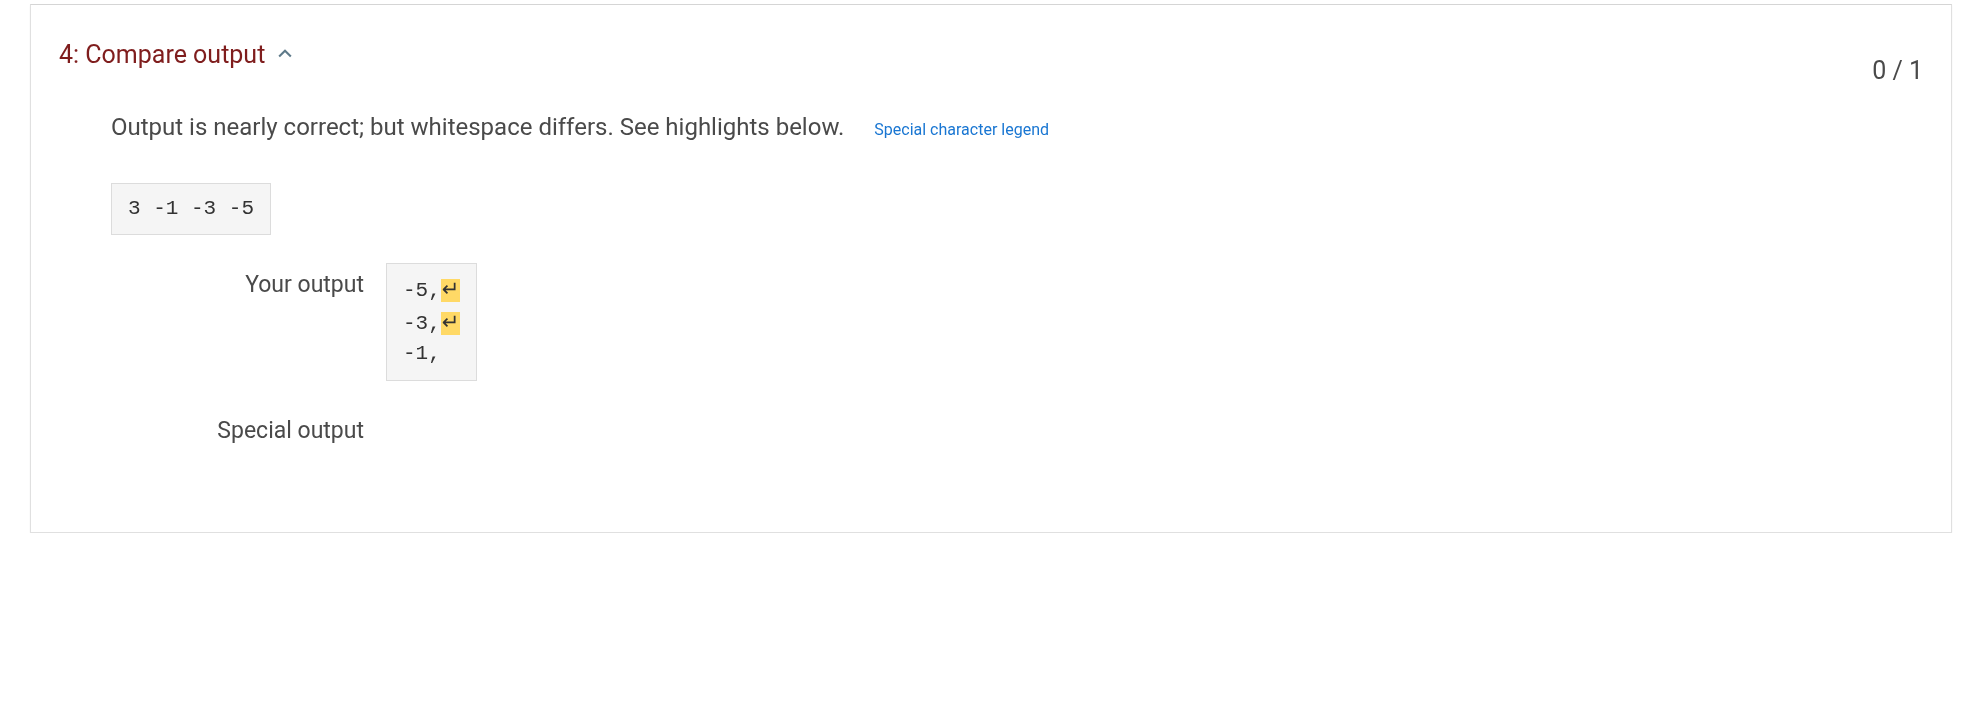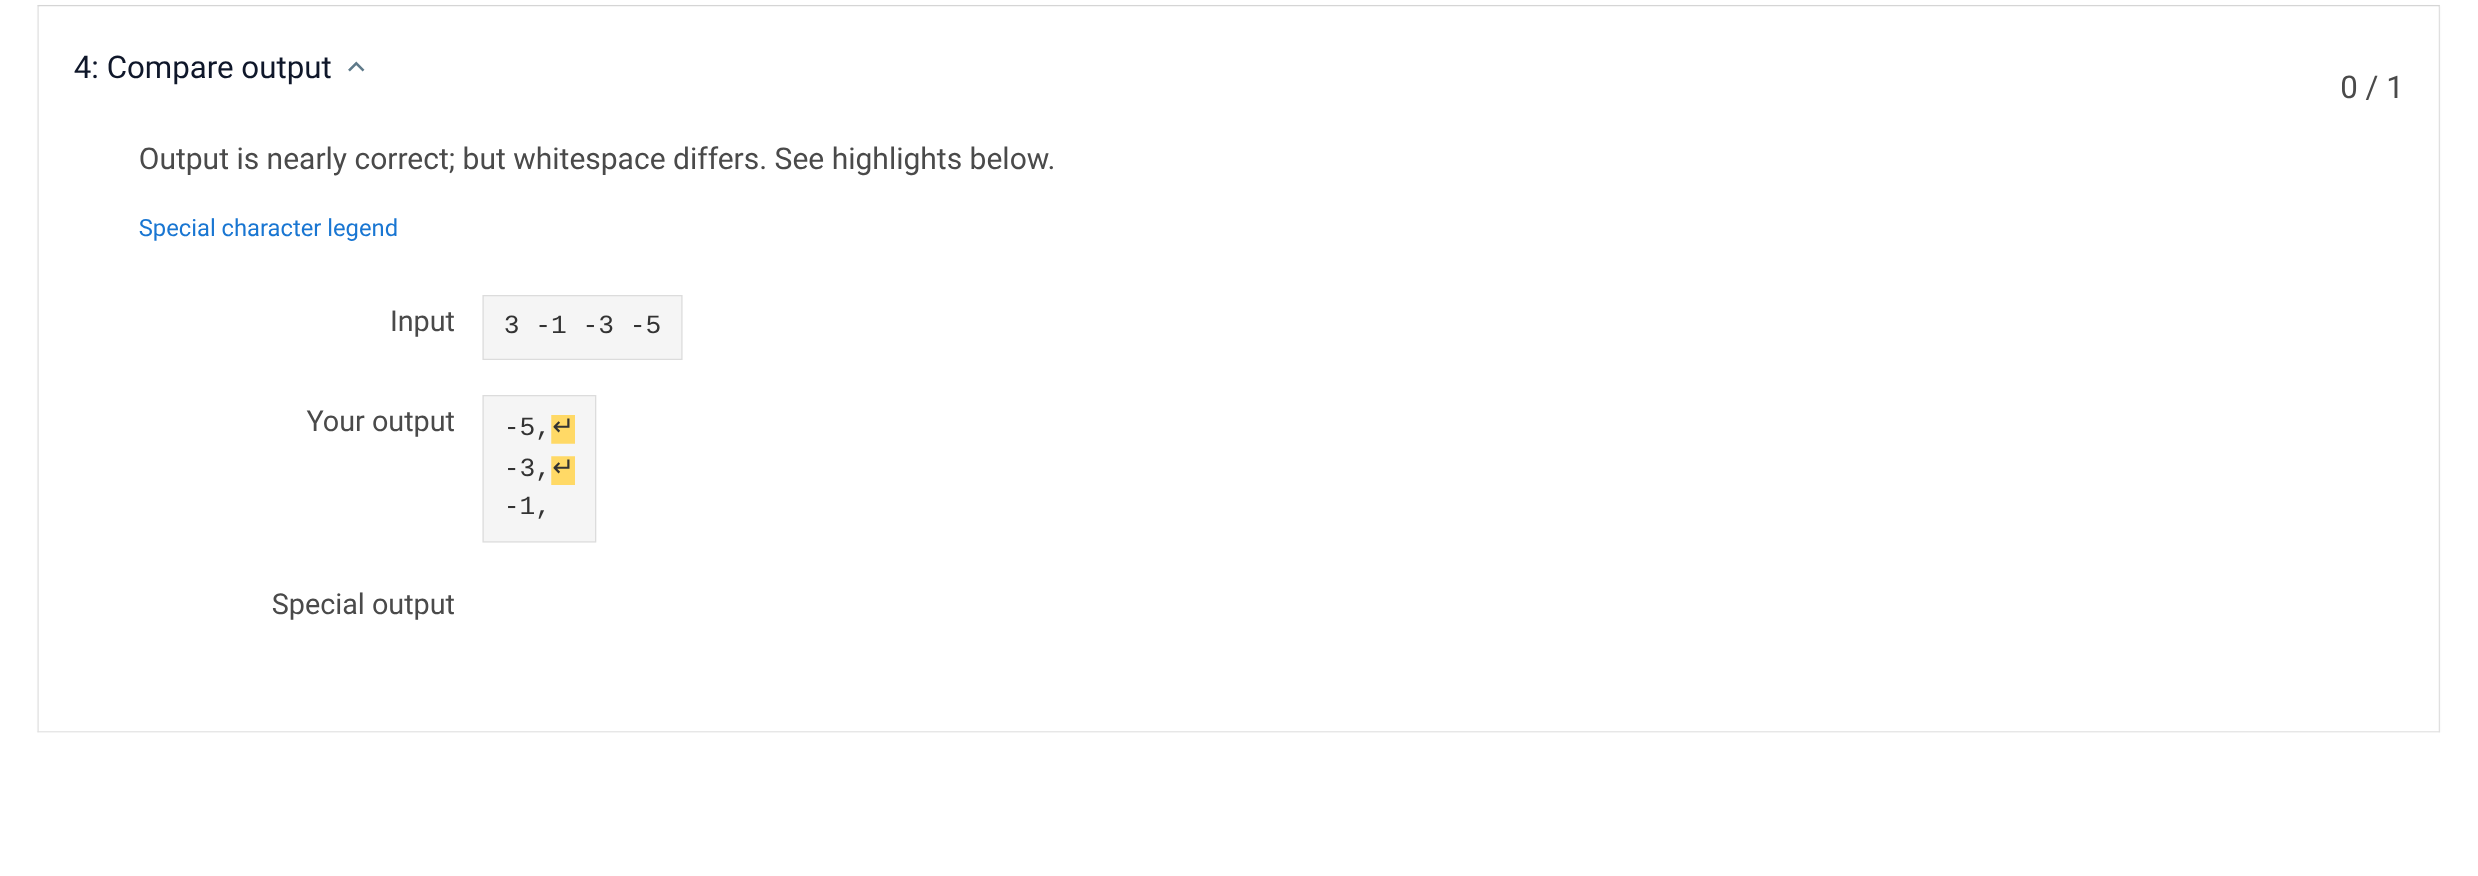--- a/index.html
+++ b/index.html
@@ -26,21 +26,21 @@
   }
   .panel-header {
     display: flex;
     justify-content: space-between;
     align-items: center;
     padding: 18px 28px 8px 28px;
     cursor: pointer;
   }
   .panel-title {
     font-size: 25px;
-    color: #0f172a;
+    color: #7f1d1d;
     font-weight: 400;
     display: flex;
     align-items: center;
     gap: 10px;
   }
   .chevron-icon {
     display: inline-flex;
     align-items: center;
   }
   .chevron-icon svg {
@@ -57,29 +57,28 @@
     margin-top: 33px;
   }
   .panel-body {
     padding: 20px 80px 60px 80px;
   }
   .message-row {
     display: flex;
     align-items: baseline;
     gap: 30px;
     margin-bottom: 42px;
-    flex-direction: column;
   }
   .message {
     font-size: 24px;
     color: #4a4a4a;
     font-weight: 400;
   }
   .legend-link {
-    font-size: 19px;
+    font-size: 16px;
     color: #1976d2;
     text-decoration: none;
     cursor: pointer;
   }
   .io-row {
     display: flex;
     align-items: flex-start;
     margin-bottom: 28px;
   }
   .io-label {
@@ -129,21 +128,20 @@
       <div class="score">0 / 1</div>
     </div>
 
     <div class="panel-body">
       <div class="message-row">
         <span class="message">Output is nearly correct; but whitespace differs. See highlights below.</span>
         <a class="legend-link">Special character legend</a>
       </div>
 
       <div class="io-row">
-        <div class="io-label">Input</div>
         <div class="io-box">3 -1 -3 -5</div>
       </div>
 
       <div class="io-row">
         <div class="io-label">Your output</div>
         <div class="io-box" id="your-output-box"><span class="line"><span>-5,</span><span class="hl"><span class="newline-glyph">↵</span></span></span><span class="line"><span>-3,</span><span class="hl"><span class="newline-glyph">↵</span></span></span><span class="line"><span>-1,</span></span></div>
       </div>
 
       <div class="io-row">
         <div class="io-label">Special output</div>

